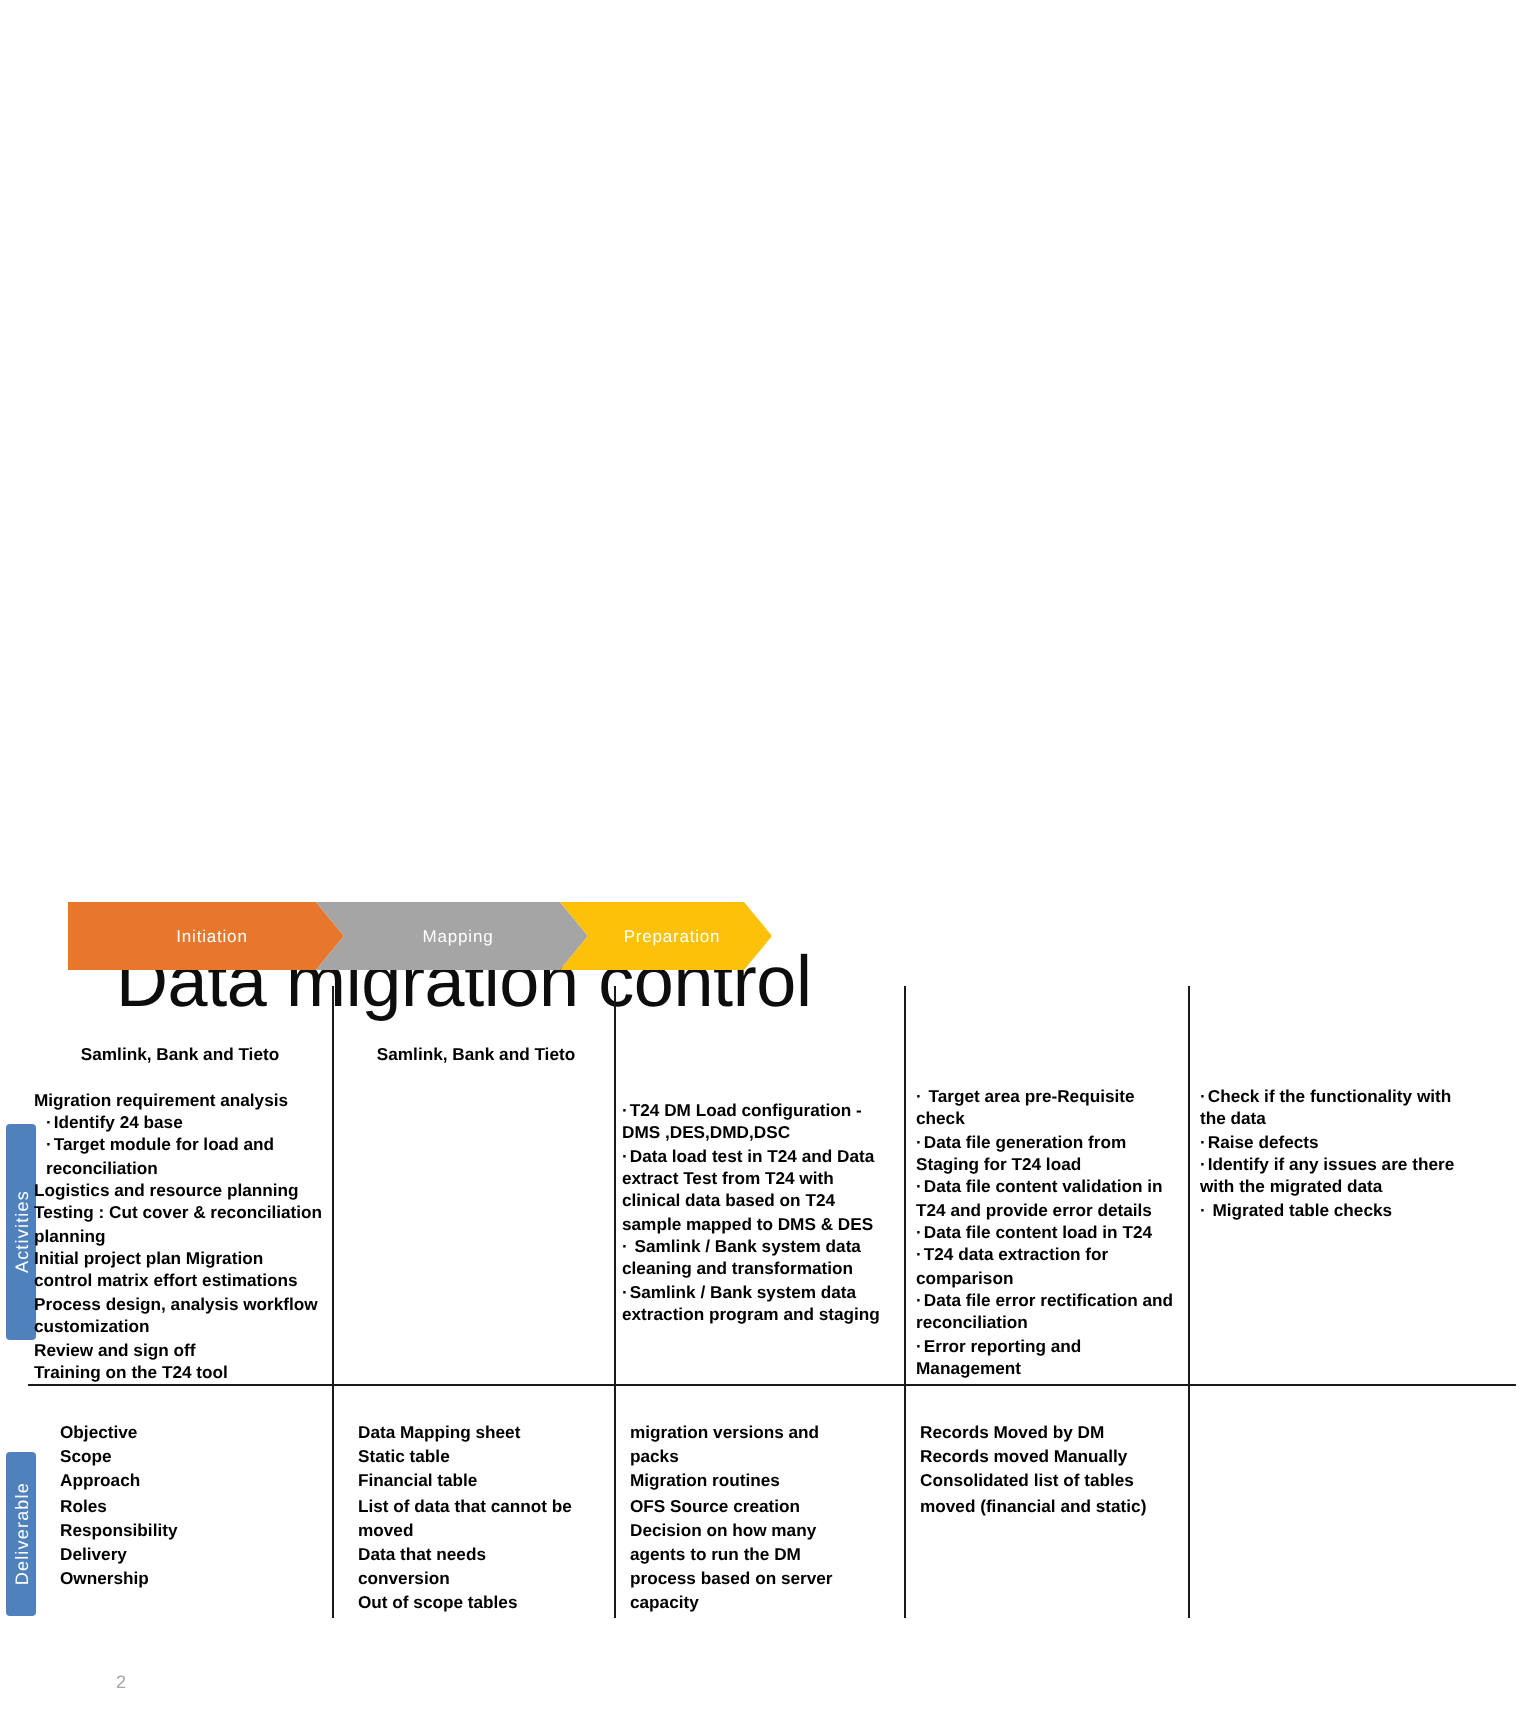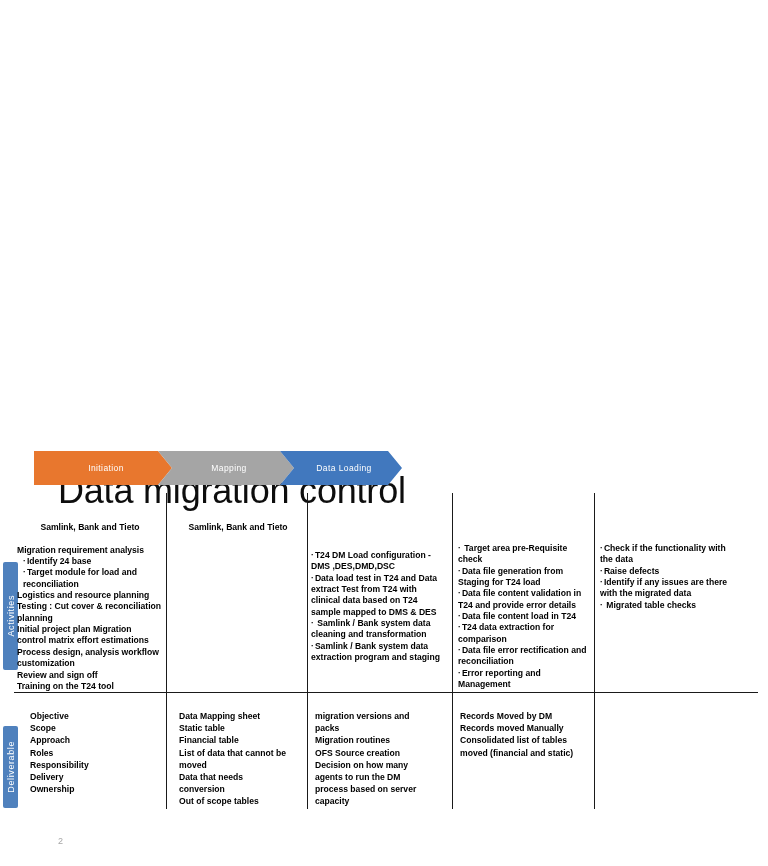--- a/index.html
+++ b/index.html
@@ -169,23 +169,23 @@
 
   <div id="chevron-banner">
     <div class="chev c0" style="width: 138px; color: rgb(255, 255, 255);">
       <div class="chev-shape" style="background: rgb(232, 119, 46);"></div>
       <span>Initiation</span>
     </div>
     <div class="chev cn" style="width: 136px; margin-left: -14px; color: rgb(255, 255, 255);">
       <div class="chev-shape" style="background: rgb(165, 165, 165);"></div>
       <span>Mapping</span>
     </div>
-    <div class="chev cn" style="width: 122px; margin-left: -14px; color: rgb(255, 255, 255);">
-      <div class="chev-shape" style="background: rgb(65, 120, 190);"></div>
-      <span>Data Loading</span>
+    <div class="chev cn" style="width: 106px; margin-left: -14px; color: rgb(255, 255, 255);">
+      <div class="chev-shape" style="background: rgb(253, 193, 10);"></div>
+      <span>Preparation</span>
     </div>
   </div>
 
   <div id="slide-title">Data migration control</div>
 
   <div class="vline" style="left:166px;"></div>
   <div class="vline" style="left:307px;"></div>
   <div class="vline" style="left:452px;"></div>
   <div class="vline" style="left:594px;"></div>
   <div class="hline" style="top:692px;"></div>

